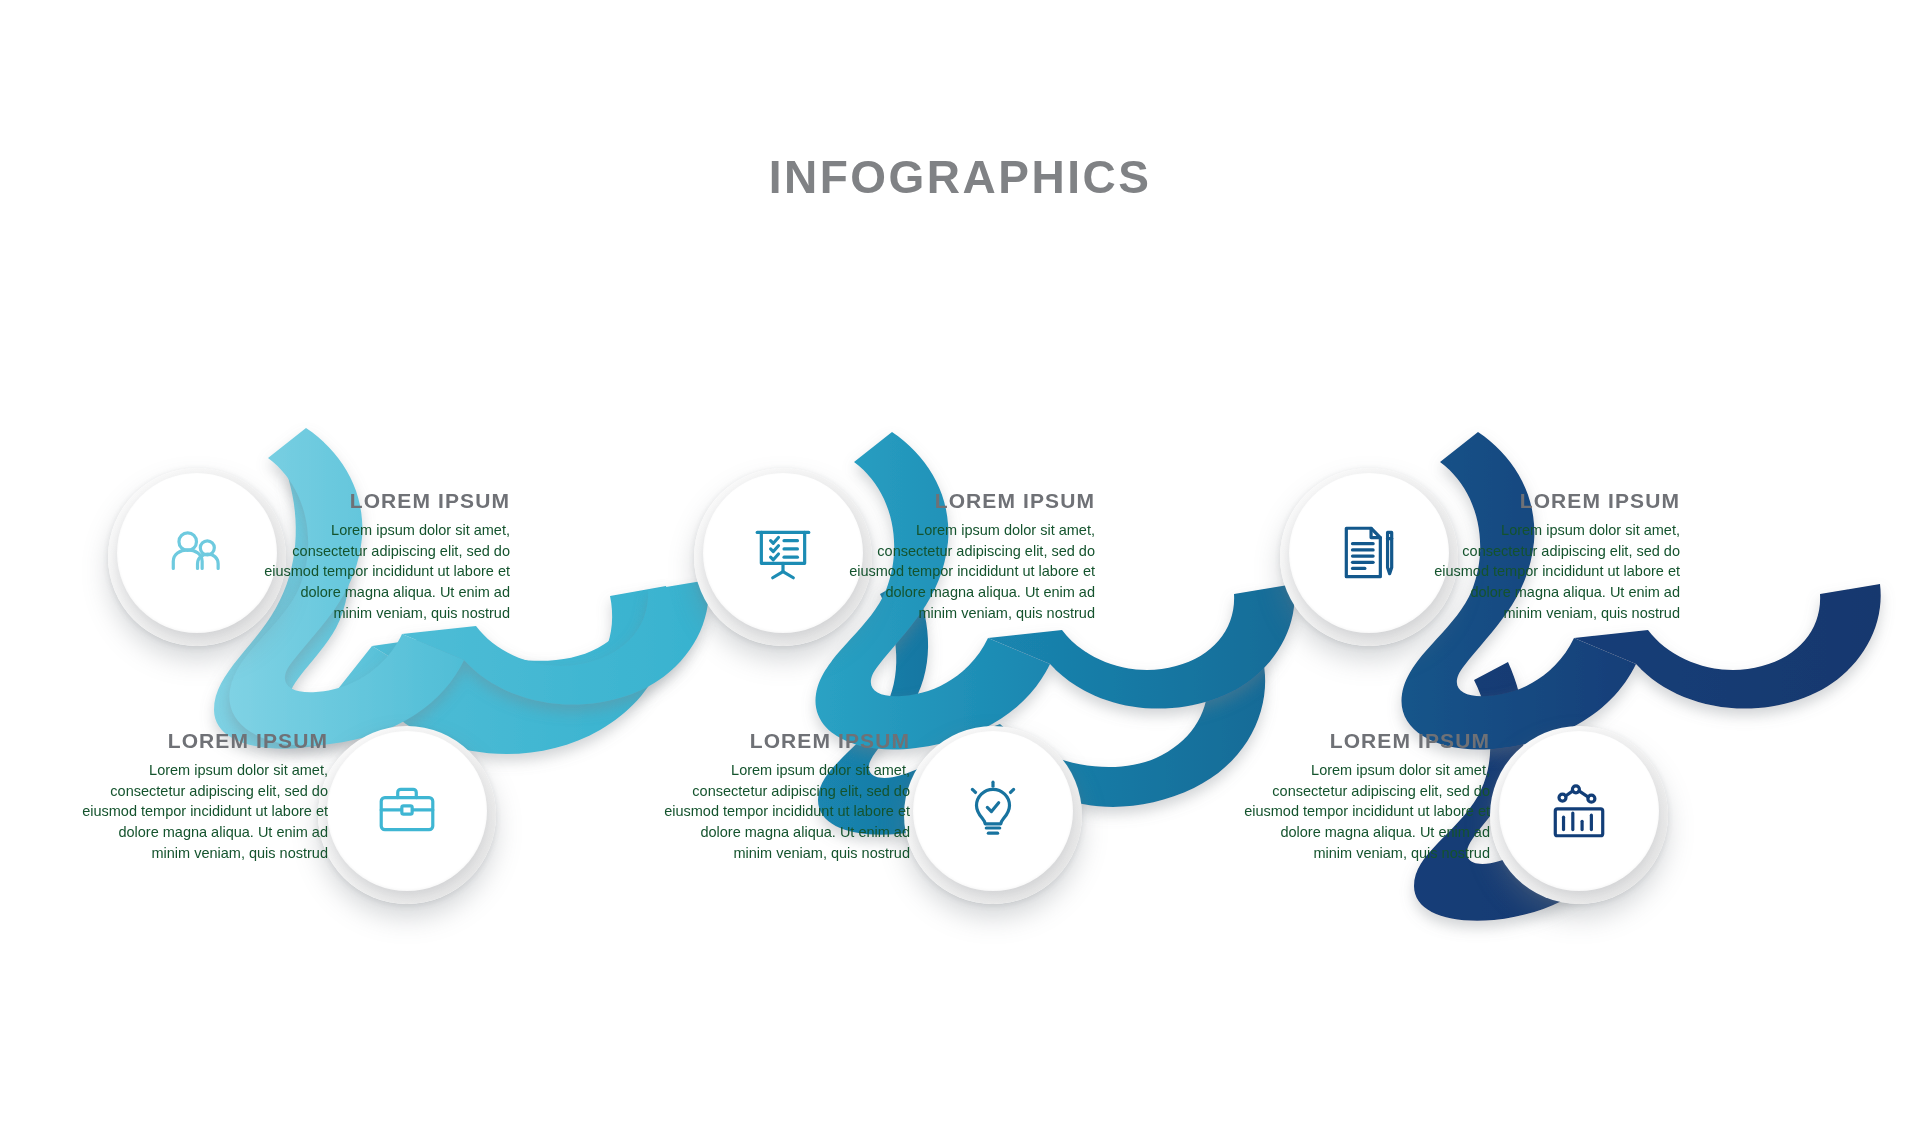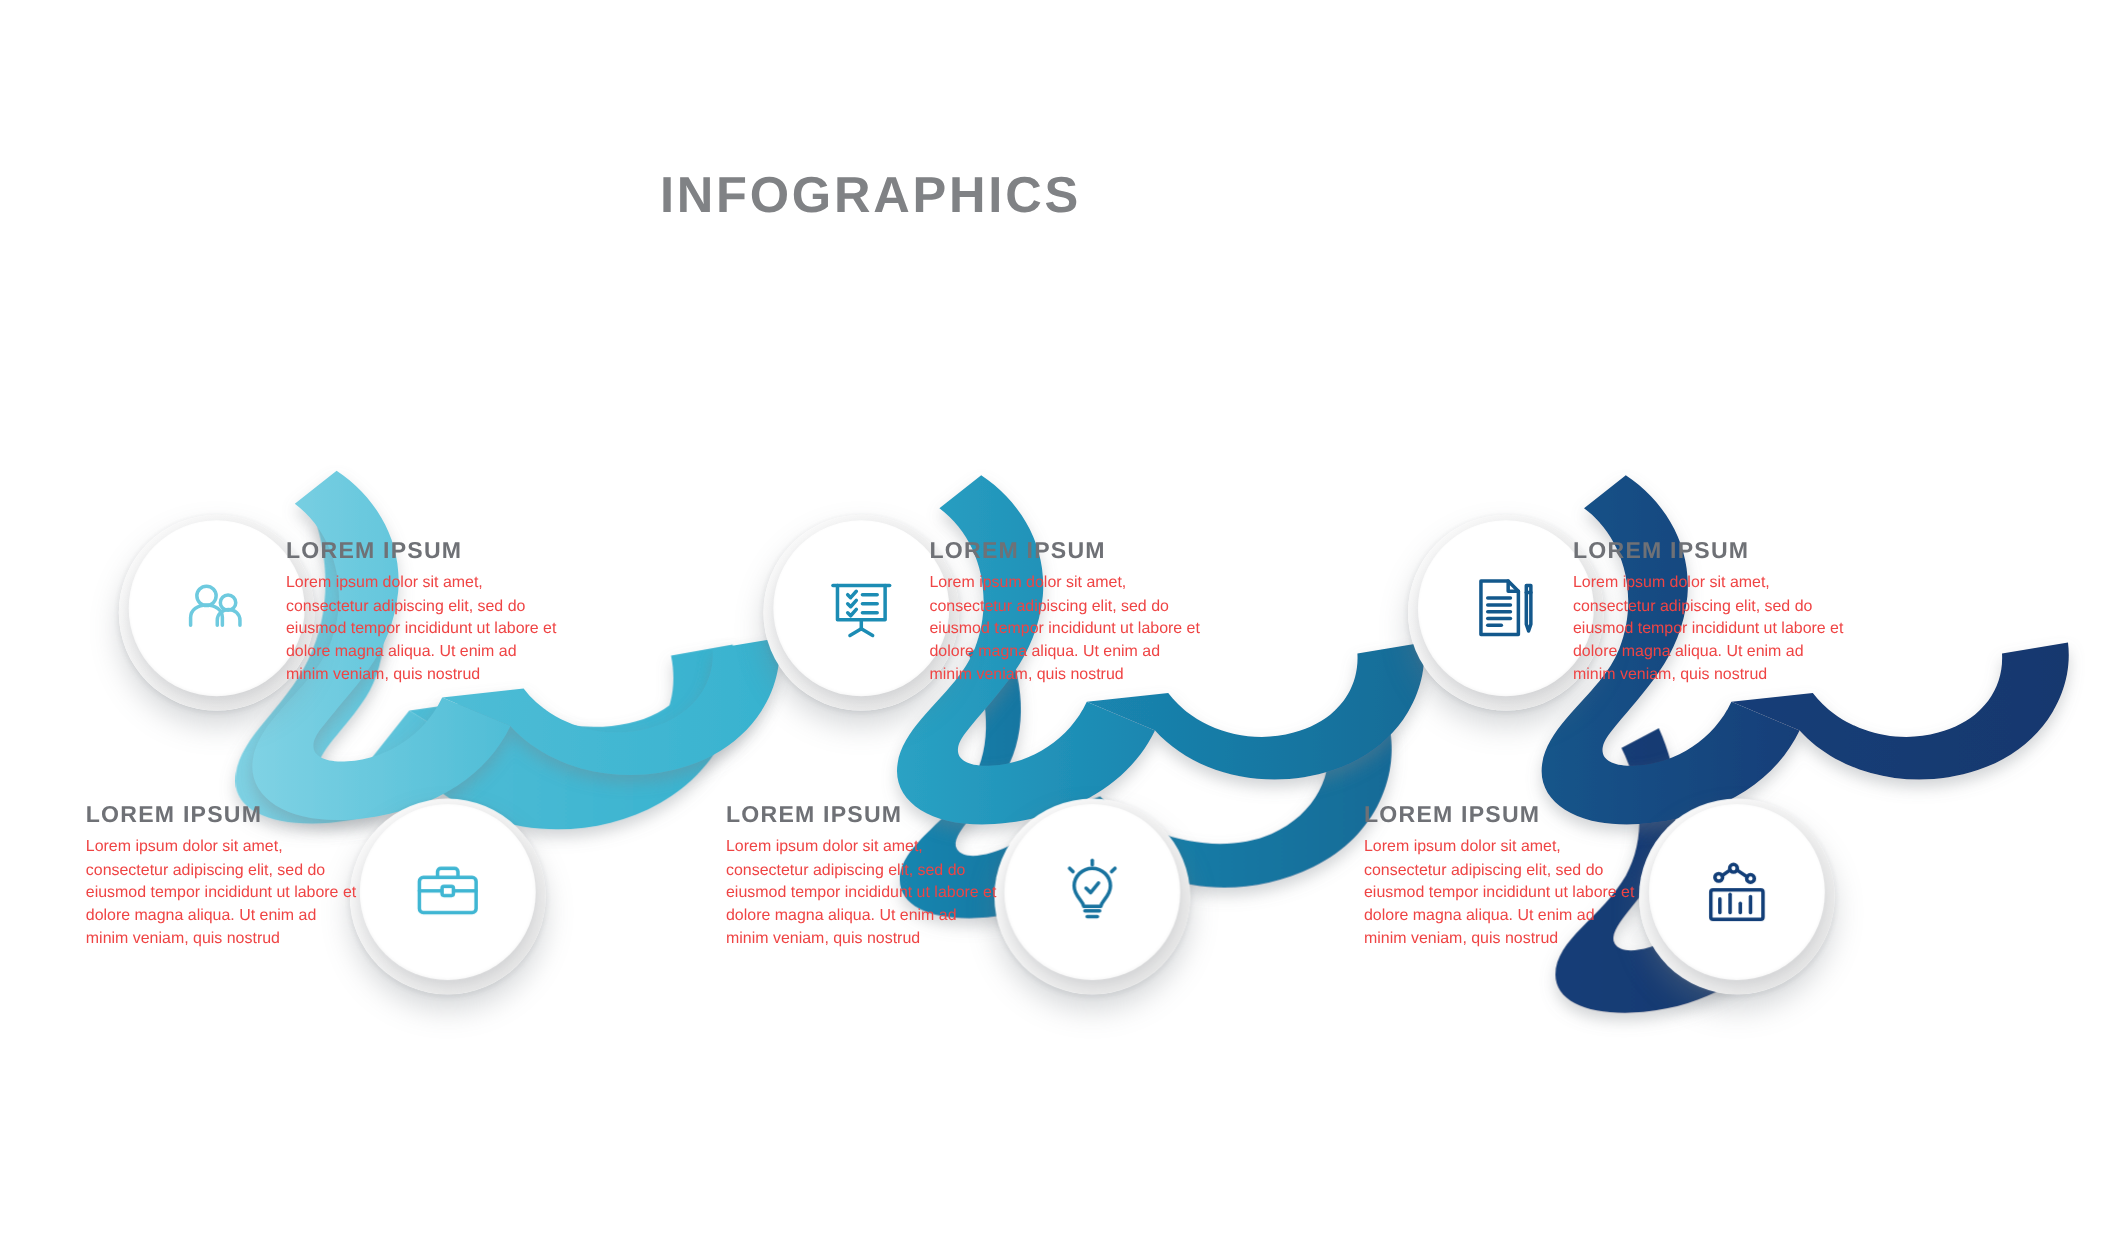--- a/index.html
+++ b/index.html
@@ -9,20 +9,21 @@
     font-family:"Liberation Sans", sans-serif;
     overflow:hidden;
     position:relative;
   }
   #stage{position:absolute;left:0;top:0;width:1920px;height:1144px;}
 
   
   .title-wrap{
     position:absolute;
     left:600px;top:148px;width:720px;
+    text-align:center;
   }
   .title-line{
     font-family:"Liberation Sans", sans-serif;
     font-weight:bold;
     font-size:46px;
     letter-spacing:2.5px;
     color:#808285;
     line-height:1.28;
     white-space:nowrap;
   }
@@ -57,24 +58,24 @@
     font-weight:bold;
     font-size:21px;
     letter-spacing:1.1px;
     color:#6f7176;
     margin:0 0 9px 0;
     line-height:1;
   }
   .tblock .body{
     font-size:14.5px;
     line-height:1.43;
-    color:#ef4444;
+    color:#14532d;
     margin:0;
   }
-  .ta-right{}
+  .ta-right{text-align:right;}
 </style>
 </head>
 <body>
 
 <div id="stage">
 
   <div class="title-wrap">
     <div class="title-line">INFOGRAPHICS</div>
   </div>
 

